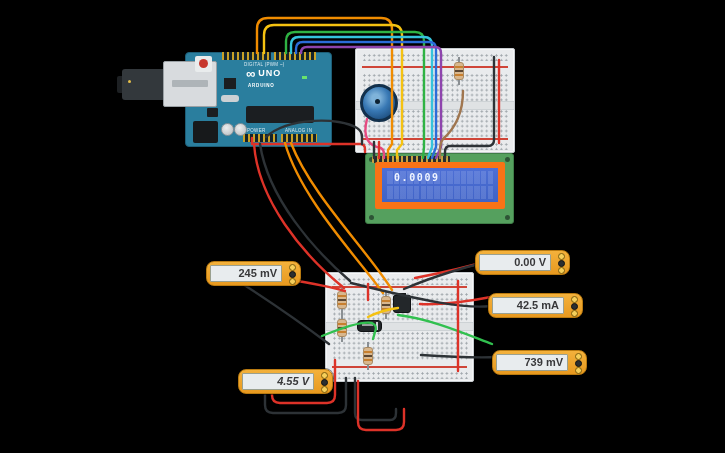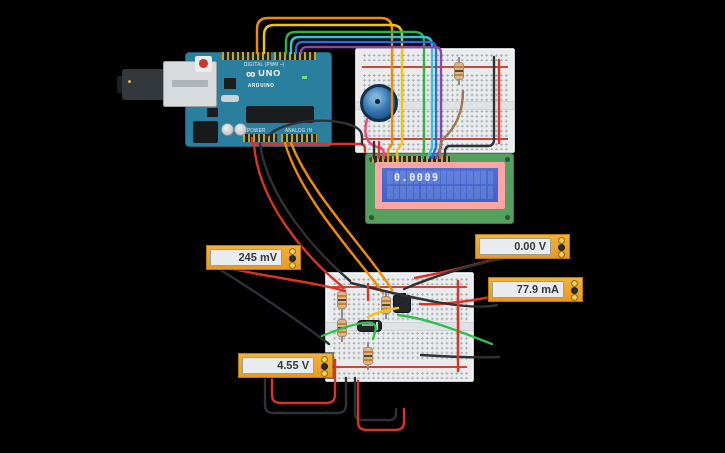--- a/index.html
+++ b/index.html
@@ -79,43 +79,43 @@
   .diode{position:absolute;left:357px;top:320px;width:23px;height:10px;background:#23272a;border-radius:4px;
          border:1px solid #101214;}
   .diode:before{content:"";position:absolute;left:4px;top:3px;width:11px;height:2px;background:rgba(255,255,255,0.55);}
   .diode:after{content:"";position:absolute;right:3px;top:1px;bottom:1px;width:2px;background:#cfd3d6;}
 
   
   .lcd{position:absolute;left:365px;top:153px;width:147px;height:69px;background:#55a05e;
        border:1px solid #3f7d47;border-radius:3px;}
   .lcd-pins{position:absolute;left:6px;top:2px;width:78px;height:7px;background:#262b2e;border-radius:1px;
             background-image:repeating-linear-gradient(90deg,#c9a23f 0 2px,transparent 2px 4.9px);}
-  .lcd-bezel{position:absolute;left:9px;top:8px;width:130px;height:47px;background:#fca5a5;border-radius:2px;}
+  .lcd-bezel{position:absolute;left:9px;top:8px;width:130px;height:47px;background:#f97316;border-radius:2px;}
   .lcd-screen{position:absolute;left:7px;top:6px;width:116px;height:34px;
               background:linear-gradient(#4d6fd6,#4063c6);}
   .lcd-row{position:absolute;left:5px;width:107px;height:13px;
            background:repeating-linear-gradient(90deg,rgba(220,230,255,0.16) 0 5.6px,transparent 5.6px 6.7px);}
   .lcd-row1{top:3px;} .lcd-row2{top:18px;}
   .lcd-text{position:absolute;left:12px;top:4px;font-family:"DejaVu Sans Mono",monospace;
             font-size:10px;font-weight:bold;color:#eef3ff;letter-spacing:1.6px;}
   .screw{position:absolute;width:5px;height:5px;border-radius:50%;background:#2e5436;}
   .sc1{left:3px;top:3px;} .sc2{left:139px;top:3px;} .sc3{left:3px;top:61px;} .sc4{left:139px;top:61px;}
 
   
-  .mm{position:absolute;width:93px;height:23px;border-radius:0;border:1px solid #b97a10;
-      background:linear-gradient(#f3b13c,#e8991f);box-shadow:0 0 0 1px rgba(0,0,0,0.5);}
+  .mm{position:absolute;width:93px;height:23px;border-radius:8px;border:1px solid #b97a10;
+      background:linear-gradient(#f3b13c,#e8991f);box-shadow:0 0 0 1px rgba(0,0,0,0.5);margin-top:16px;}
   .mm-display{position:absolute;left:3px;top:3px;width:70px;height:15px;background:#e8ecee;
               border:1px solid #9aa08f;border-radius:1px;}
   .mm-display span{position:absolute;right:4px;top:0;line-height:15px;font-size:11px;font-weight:bold;color:#38383a;}
   .mm .t{position:absolute;right:4px;width:5px;height:5px;border-radius:50%;}
   .mm .t1{top:2px;background:#f6cf5a;border:1px solid #7a5c0d;}
   .mm .t2{top:9px;background:#2b2e30;border:1px solid #101112;}
   .mm .t3{top:16px;background:#f6cf5a;border:1px solid #7a5c0d;}
   .mm1{left:206px;top:245px;} .mm2{left:475px;top:234px;} .mm3{left:488px;top:277px;}
-  .mm4{left:492px;top:334px;} .mm5{left:238px;top:353px;} .mm6{left:363px;top:387px;}
+  .mm4{left:492px;top:334px;} .mm5{left:238px;top:353px;font-style:italic;} .mm6{left:363px;top:387px;}
 
   #wire-layer{position:absolute;left:0;top:0;width:725px;height:453px;pointer-events:none;}
 </style>
 </head>
 <body>
 
 <div class="stage">
 
   <div class="usb-cable"></div>
   <div class="usb-plug">
@@ -239,21 +239,29 @@
   <div class="mm mm2">
     <div class="mm-display">
         <span>0.00 V</span>
       </div>
     <i class="t t1"></i>
       <i class="t t2"></i>
       <i class="t t3"></i>
   </div>
   <div class="mm mm3">
     <div class="mm-display">
-        <span>77.9 mA</span>
+        <span>42.5 mA</span>
+      </div>
+    <i class="t t1"></i>
+      <i class="t t2"></i>
+      <i class="t t3"></i>
+  </div>
+  <div class="mm mm4">
+    <div class="mm-display">
+        <span>739 mV</span>
       </div>
     <i class="t t1"></i>
       <i class="t t2"></i>
       <i class="t t3"></i>
   </div>
   <div class="mm mm5">
     <div class="mm-display">
         <span>4.55 V</span>
       </div>
     <i class="t t1"></i>

